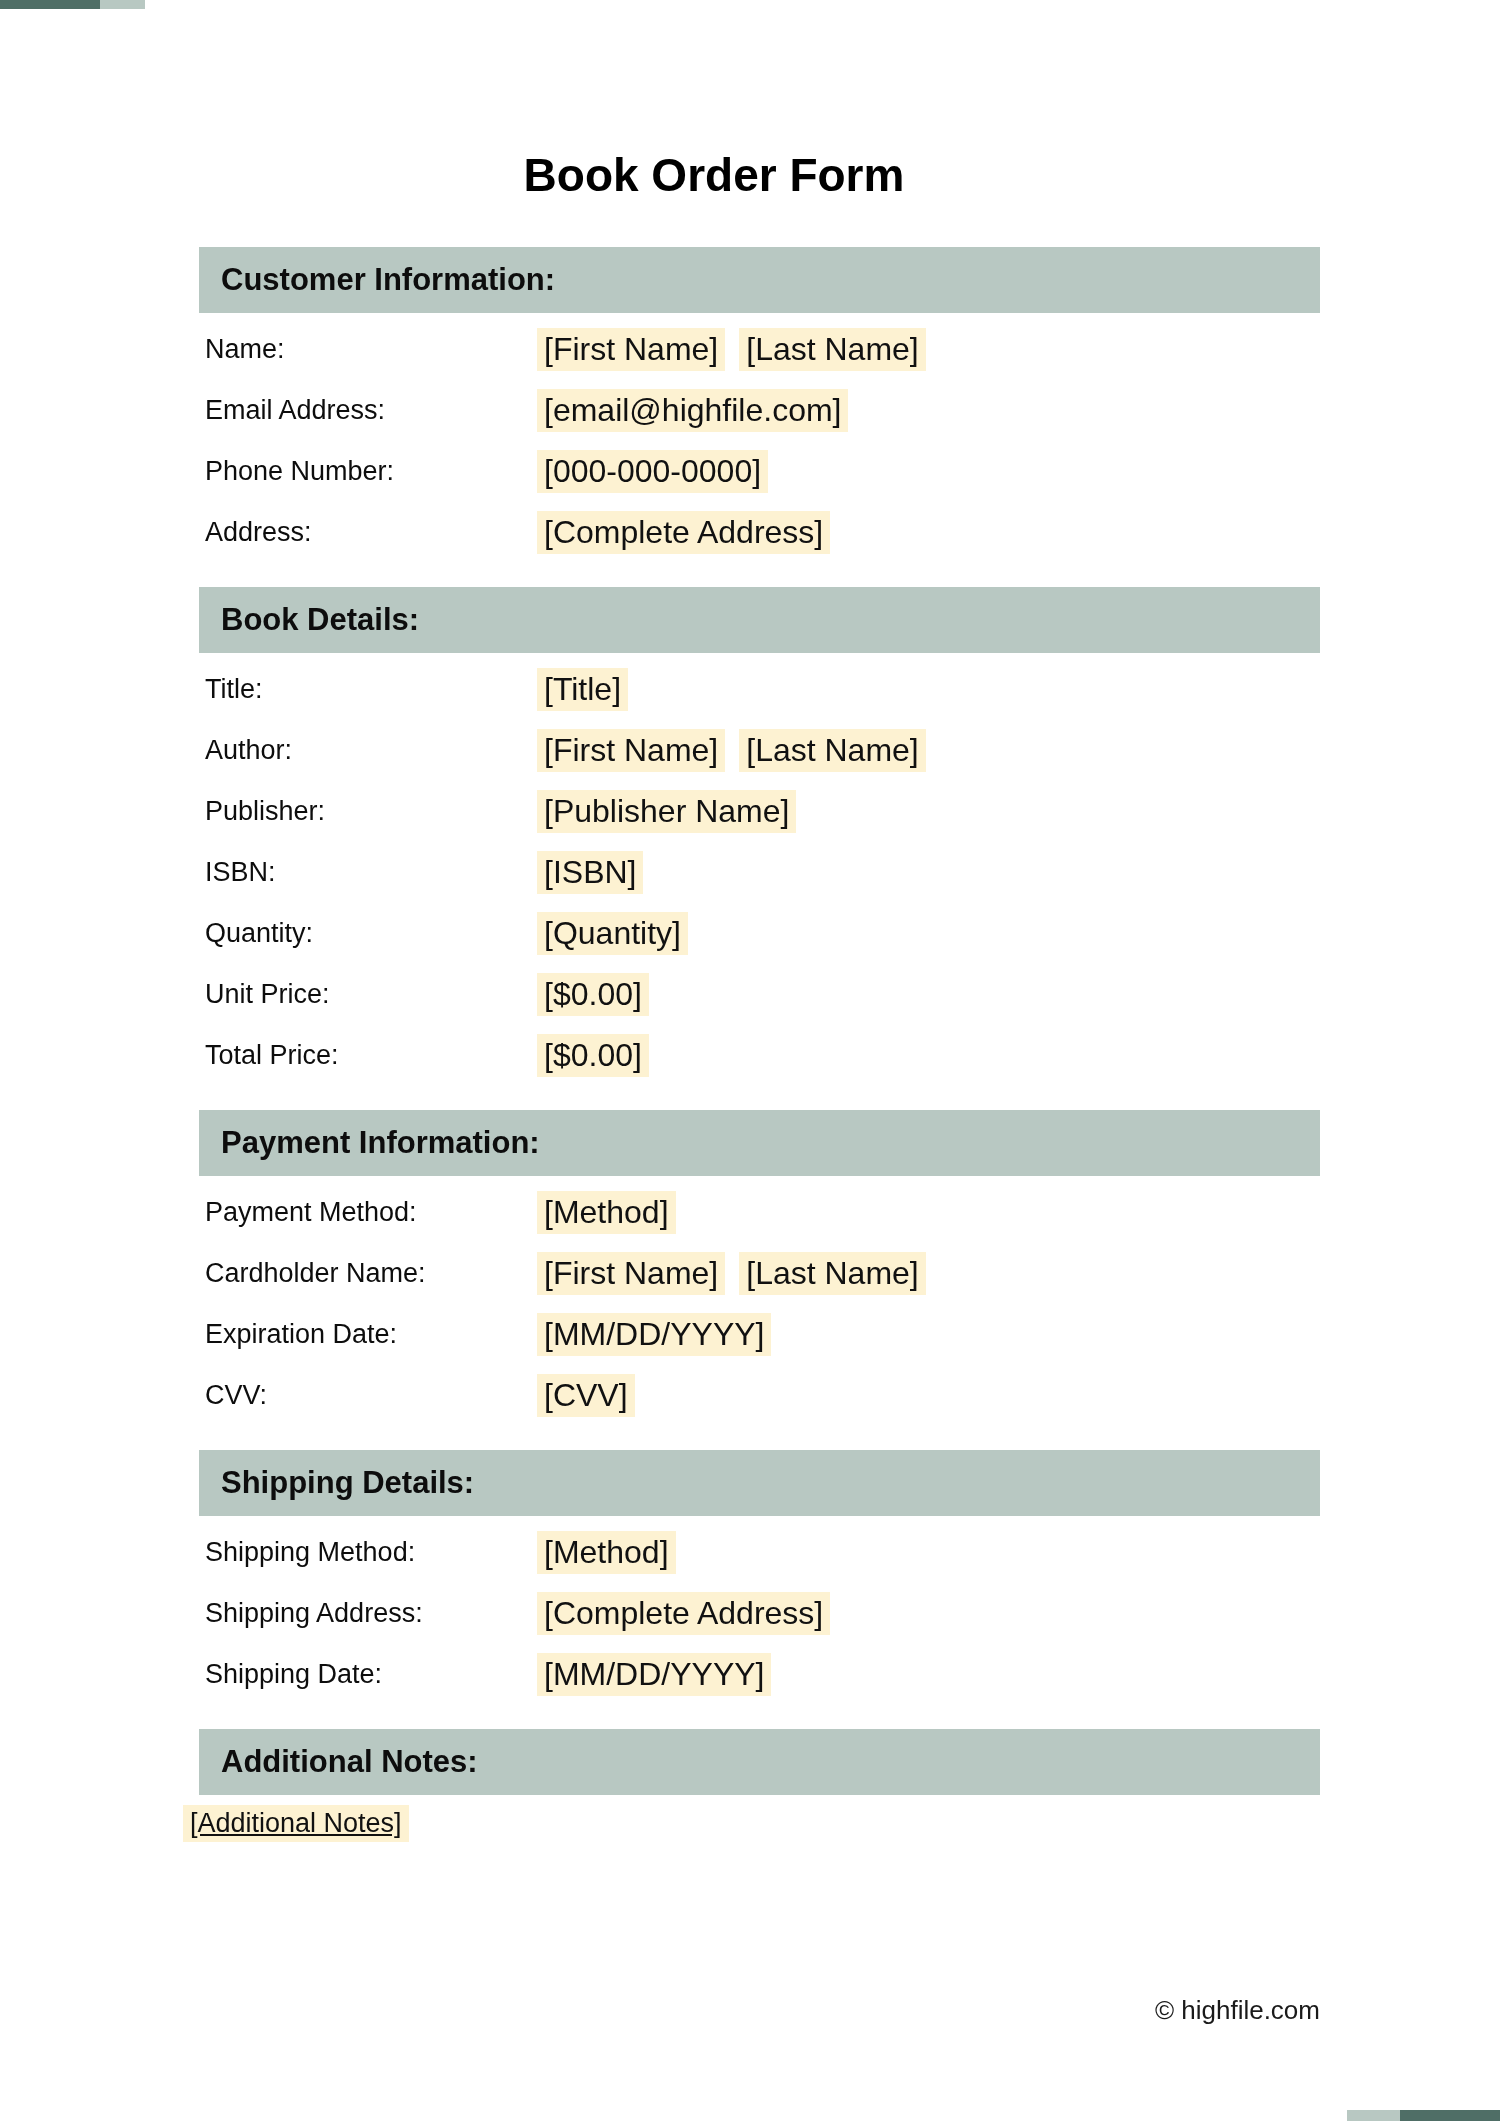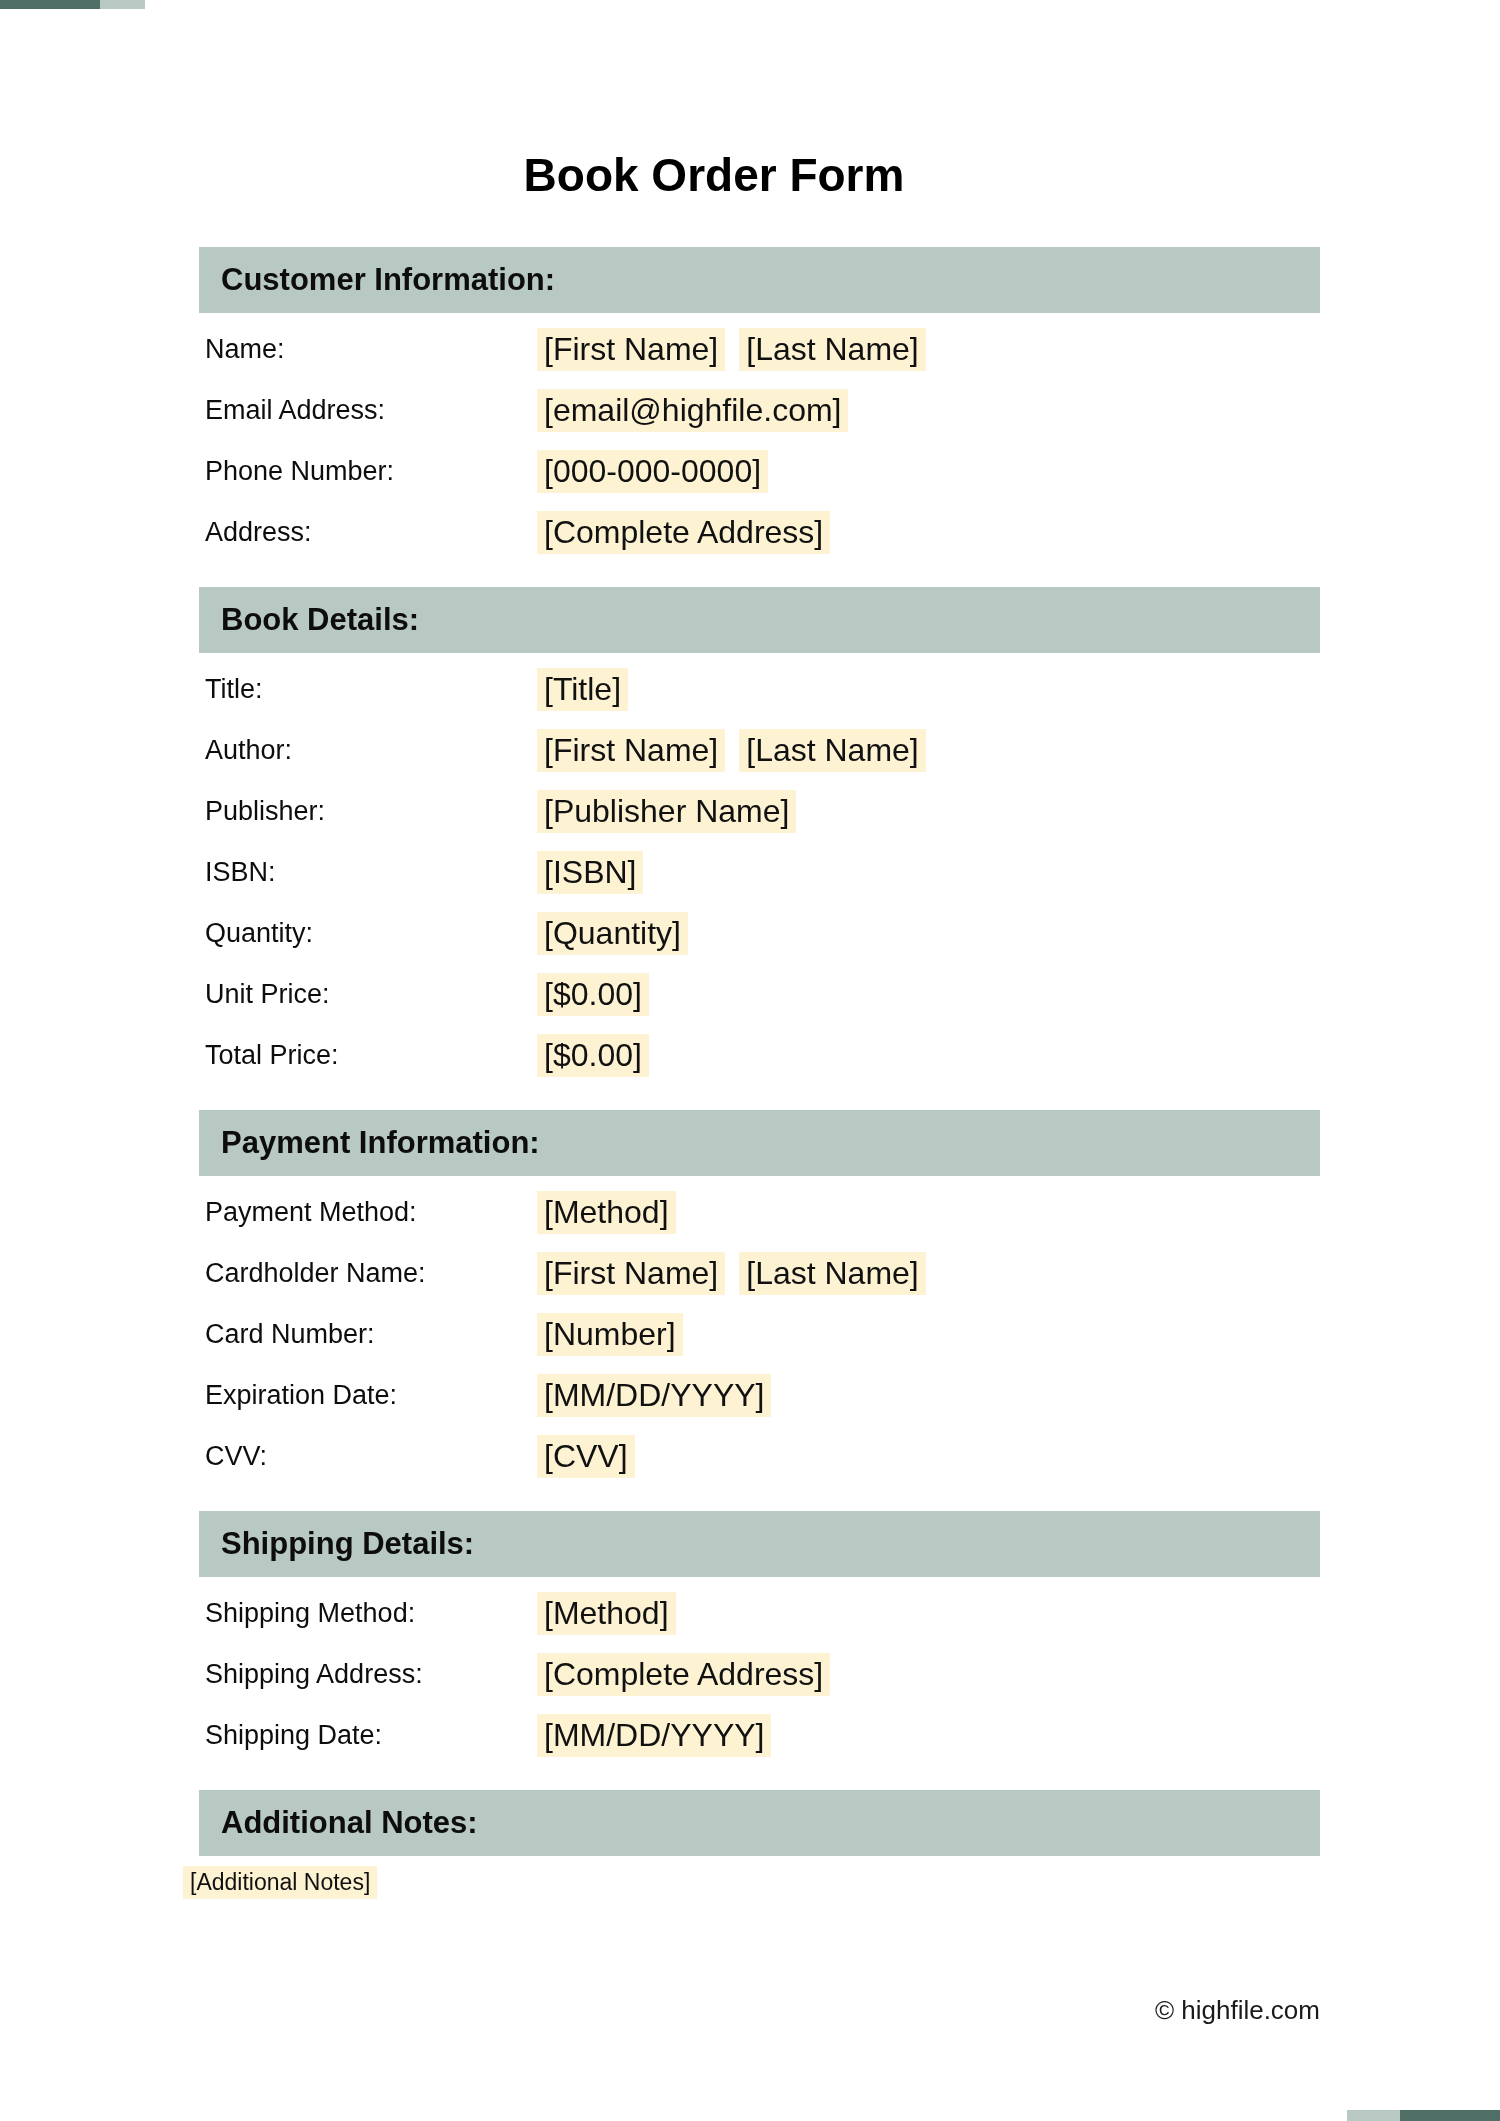--- a/index.html
+++ b/index.html
@@ -55,23 +55,24 @@
   .row-values { display: flex; gap: 14px; font-size: 32px; margin-left: 32px; }
   .hl {
     background: #fdf2d2;
     padding: 3px 7px;
     white-space: nowrap;
   }
 
   .notes-body { padding: 10px 0 0 0; margin-bottom: 0; }
   .notes-value {
     display: inline-block;
-    font-size: 23px;
+    font-size: 27px;
     background: #fdf2d2;
     padding: 3px 7px;
+    text-decoration: underline;
   }
 
   .footer-credit {
     position: absolute;
     top: 1995px;
     right: 180px;
     font-size: 26px;
     color: #1a1a1a;
   }
 </style>
@@ -177,26 +178,20 @@
         </div>
       </div>
       <div class="row">
         <div class="row-label">Cardholder Name:</div>
         <div class="row-values">
           <span class="hl">[First Name]</span>
           <span class="hl">[Last Name]</span>
         </div>
       </div>
       <div class="row">
-        <div class="row-label">Card Number:</div>
-        <div class="row-values">
-          <span class="hl">[Number]</span>
-        </div>
-      </div>
-      <div class="row">
         <div class="row-label">Expiration Date:</div>
         <div class="row-values">
           <span class="hl">[MM/DD/YYYY]</span>
         </div>
       </div>
       <div class="row">
         <div class="row-label">CVV:</div>
         <div class="row-values">
           <span class="hl">[CVV]</span>
         </div>

